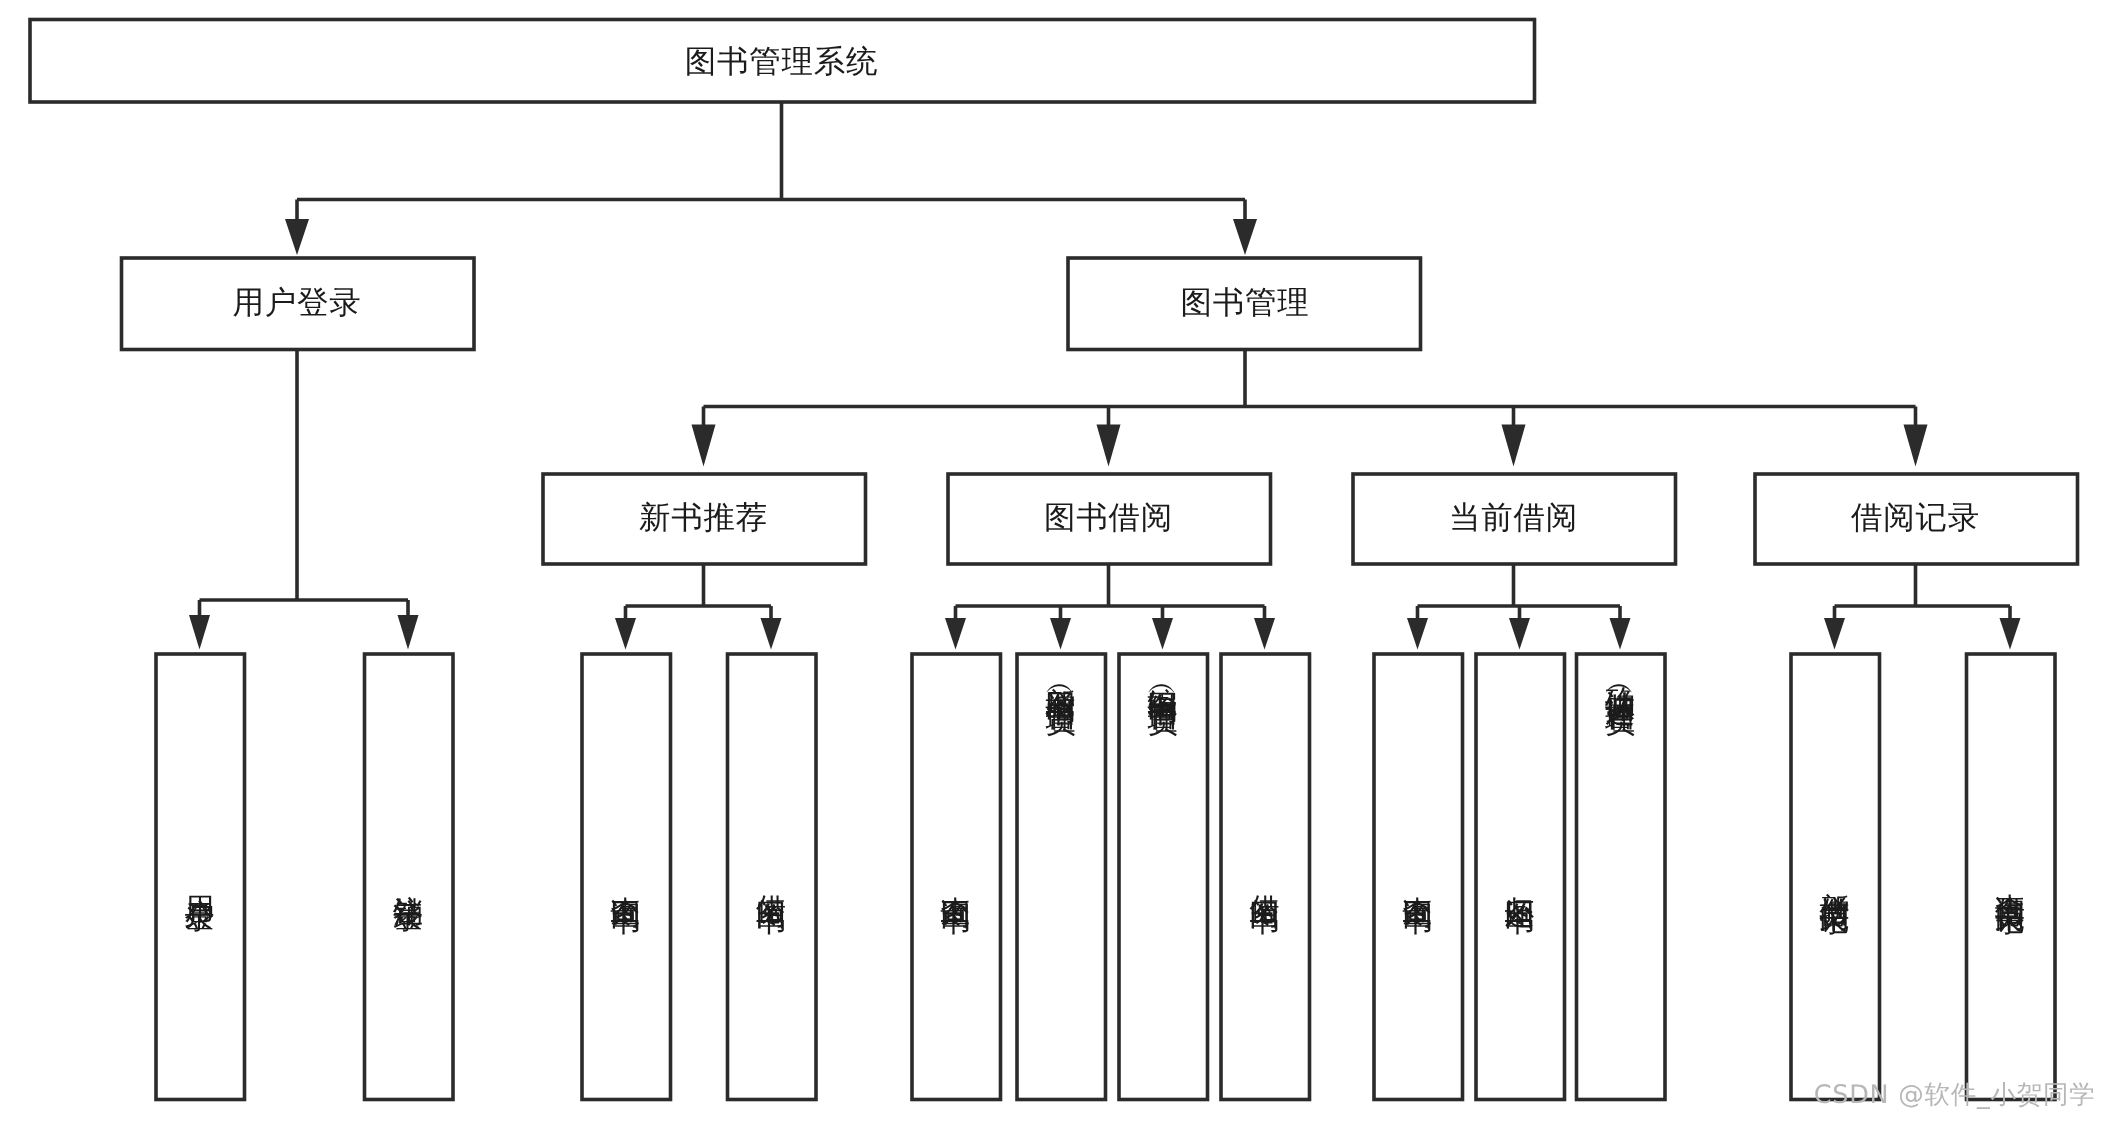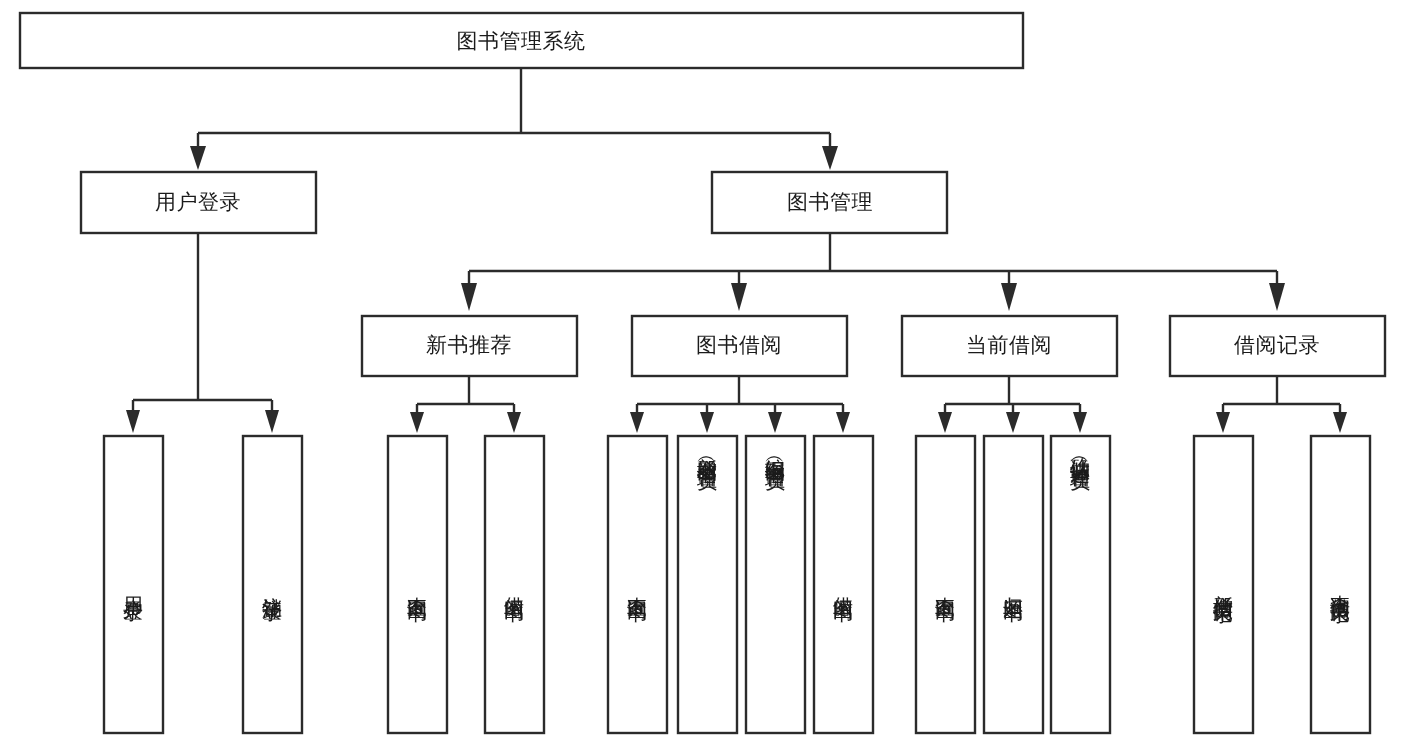--- a/index.html
+++ b/index.html
@@ -222,14 +222,15 @@
   <div class="vlabel" style="left:746px; top:442px; width:59px; height:285px; justify-content:flex-start;">编辑图书（管理员）</div>
   <div class="vlabel" style="left:814px; top:436px; width:59px; height:297px;">借阅图书</div>
 
   <div class="vlabel" style="left:916px; top:436px; width:59px; height:297px;">查询图书</div>
   <div class="vlabel" style="left:984px; top:436px; width:59px; height:297px;">归还图书</div>
   <div class="vlabel" style="left:1051px; top:442px; width:59px; height:285px; justify-content:flex-start;">确认归还（管理员）</div>
 
   <div class="vlabel" style="left:1194px; top:436px; width:59px; height:297px;">新增借阅记录</div>
   <div class="vlabel" style="left:1311px; top:436px; width:59px; height:297px;">查询借阅记录</div>
 
+  <div class="watermark">CSDN @软件_小贺同学</div>
 
 </div>
 
 </body></html>

